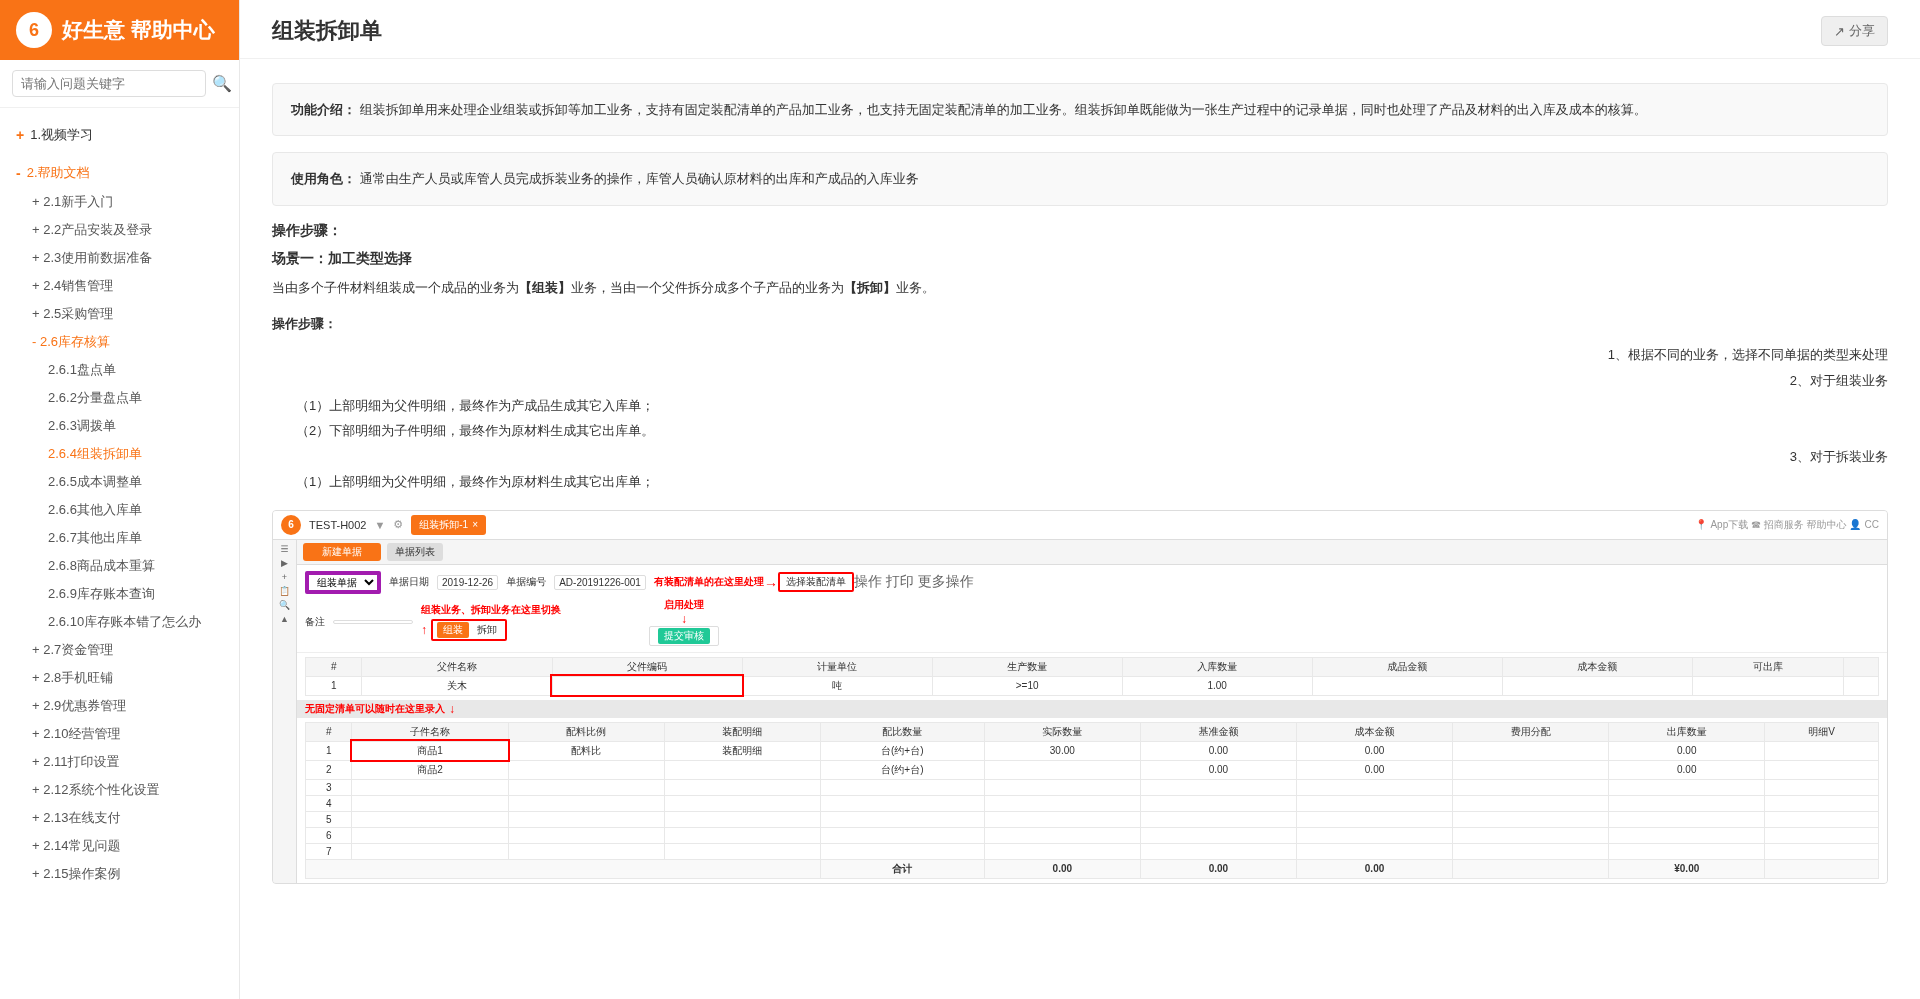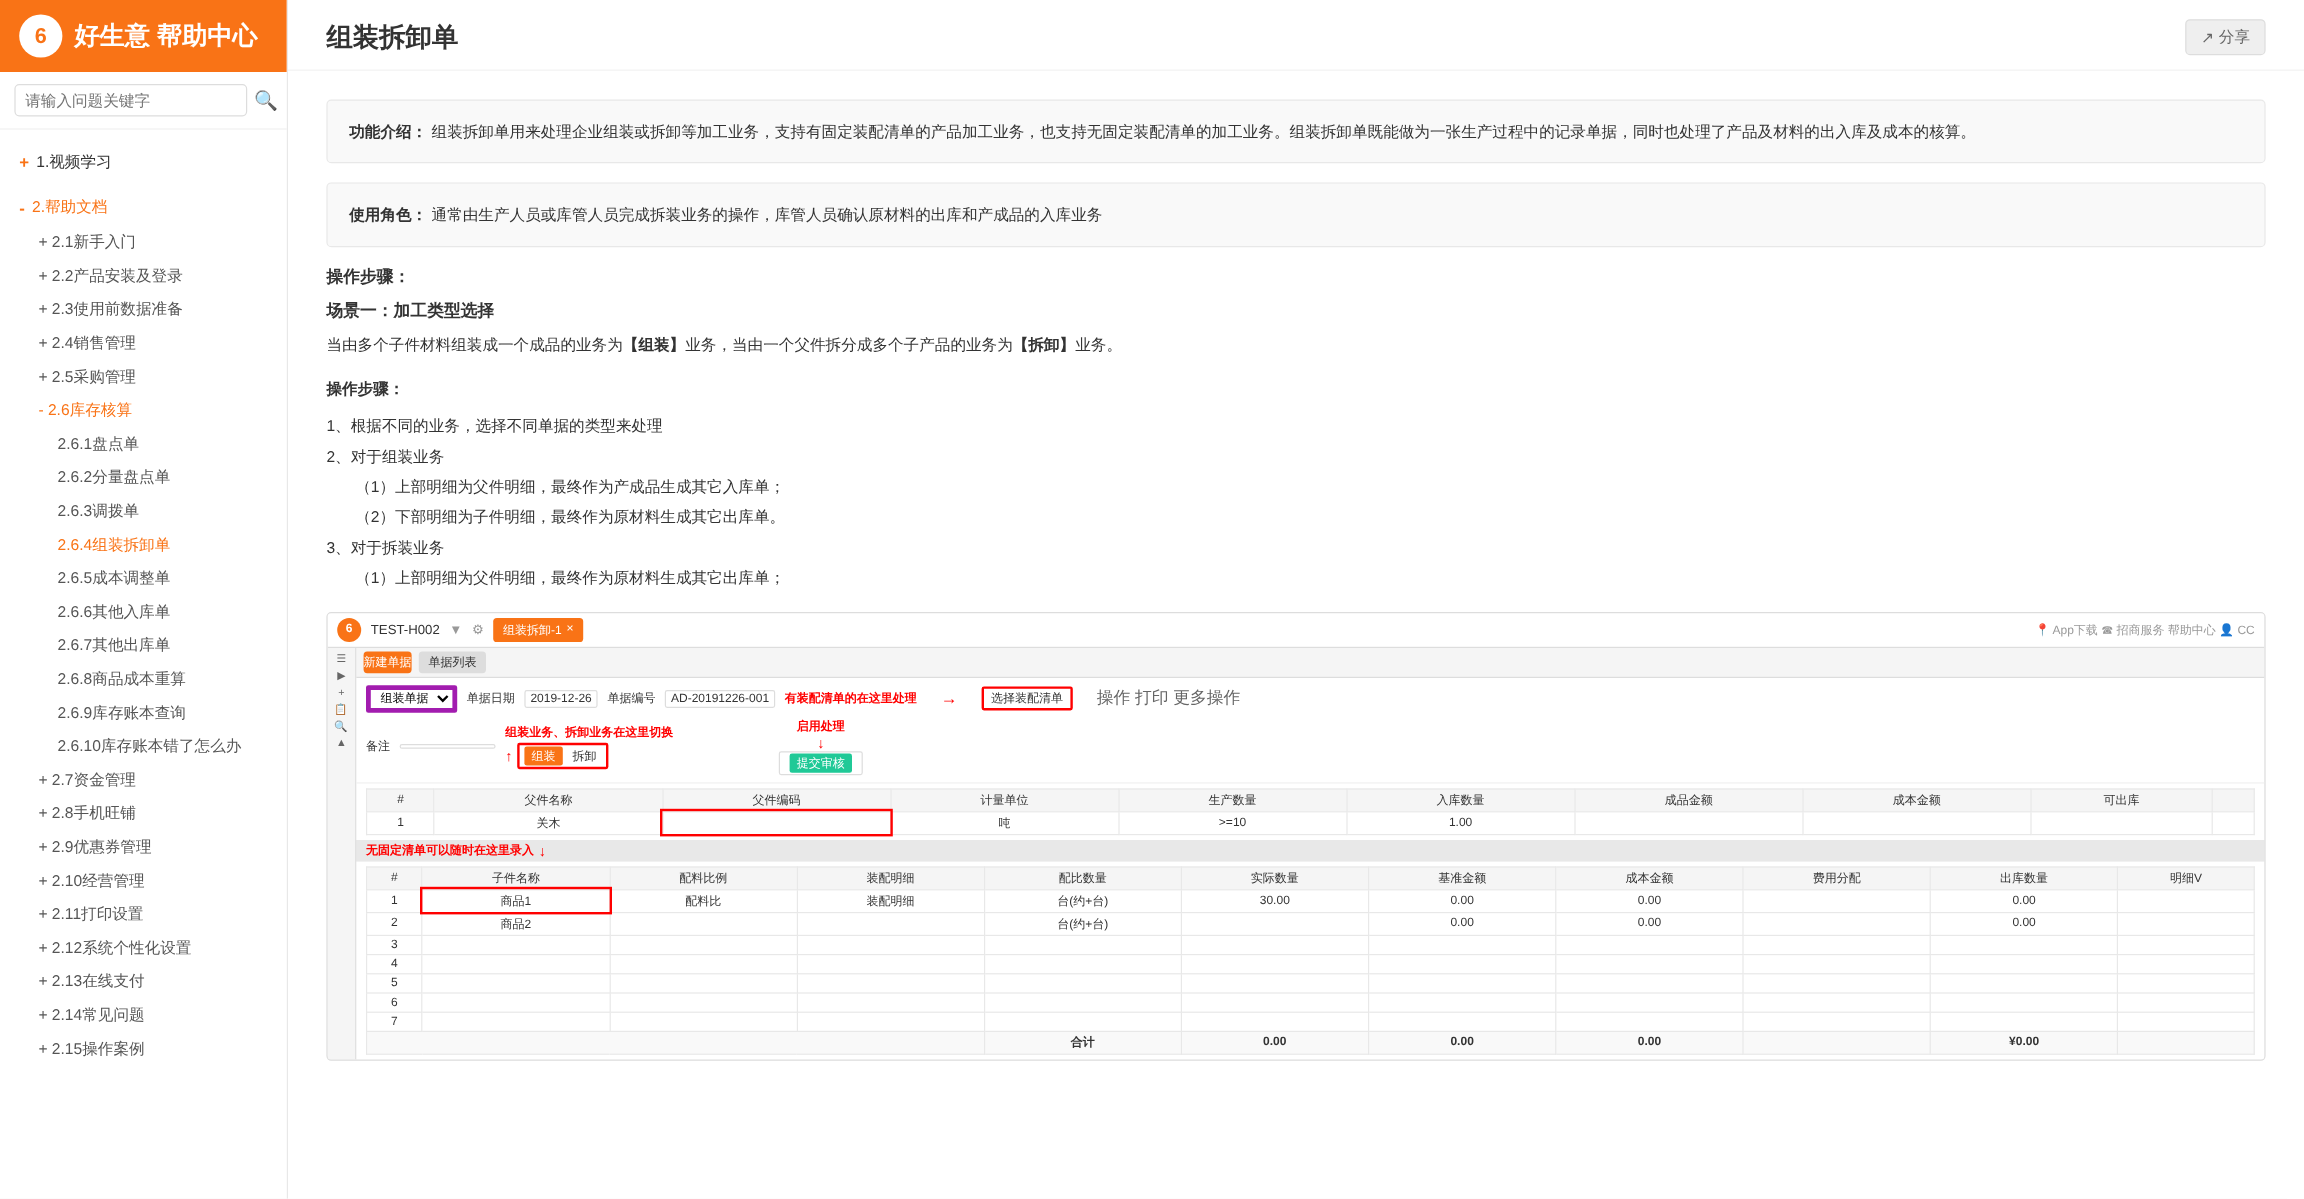--- a/index.html
+++ b/index.html
@@ -163,20 +163,21 @@
     }
 
     .step-list {
       margin: 6px 0 10px 0;
     }
     .step-item {
       font-size: 13px;
       color: #333;
       line-height: 1.8;
       margin-bottom: 2px;
+      text-align: right;
     }
     .sub-step-item {
       font-size: 13px;
       color: #333;
       line-height: 1.8;
       padding-left: 24px;
       margin-bottom: 2px;
     }
 
     
@@ -209,21 +210,21 @@
       width: 20px; height: 20px;
       background: #f97316;
       border-radius: 50%;
       display: flex; align-items: center; justify-content: center;
       color: #fff; font-size: 10px; font-weight: bold;
     }
 
     .ss-btn-orange {
       background: #f97316;
       color: #fff;
-      padding: 2px 0;
+      padding: 2px 19px;
       border-radius: 3px;
       font-size: 10px;
     }
 
     .ss-btn-gray {
       background: #ddd;
       color: #333;
       padding: 2px 8px;
       border-radius: 3px;
       font-size: 10px;
@@ -503,21 +504,21 @@
 
               <div style="display:flex; align-items:center; gap:8px; margin-bottom:4px; position:relative;">
                 <select style="border:4px solid #a21caf; border-radius:2px; font-size:10px; padding:1px 4px; background:#fff;">
                   <option>组装单据</option>
                 </select>
                 <span style="font-size:10px;">单据日期</span>
                 <span class="ss-input" style="font-size:10px;">2019-12-26</span>
                 <span style="font-size:10px;">单据编号</span>
                 <span class="ss-input" style="font-size:10px;">AD-20191226-001</span>
 
-                <div style="display:flex; align-items:center; gap:20px;">
+                <div style="display:flex; align-items:center; gap:0;">
                   <span style="color:red; font-size:10px; font-weight:bold;">有装配清单的在这里处理</span>
                   <span style="color:red; font-size:14px;">→</span>
                   <div style="border:2px solid red; padding:1px 6px; border-radius:2px; background:#fff; font-size:10px;">选择装配清单</div>
                   <span style="font-size:14px; color:#666;">操作 打印 更多操作</span>
                 </div>
               </div>
 
               <div style="display:flex; align-items:center; gap:8px; position:relative;">
                 <span style="font-size:10px;">备注</span>
                 <span class="ss-input" style="width:80px; font-size:10px; display:inline-block;"></span>

